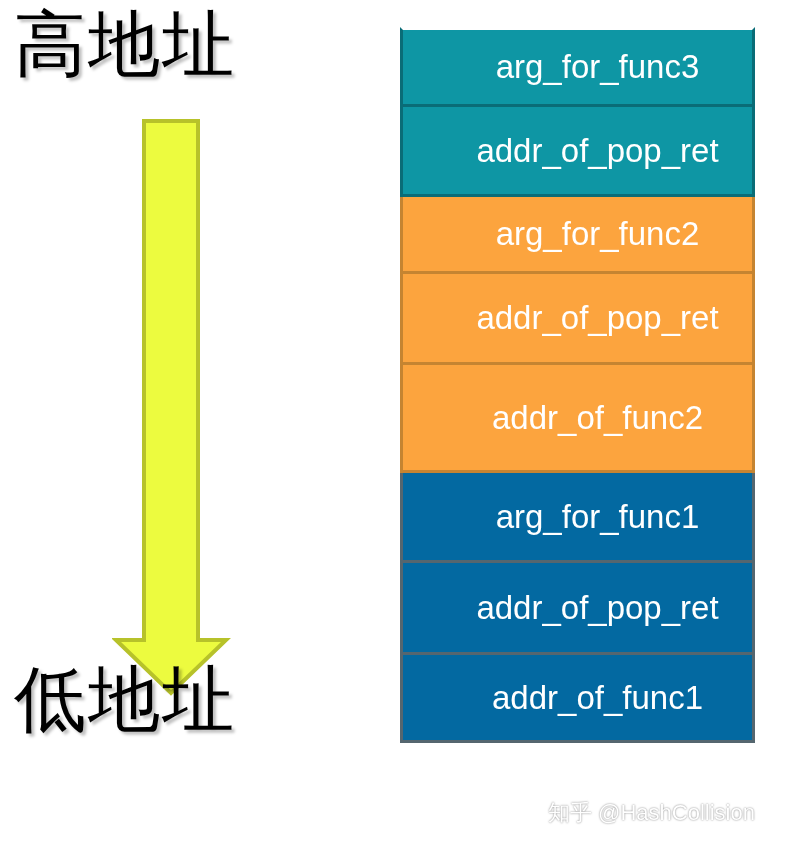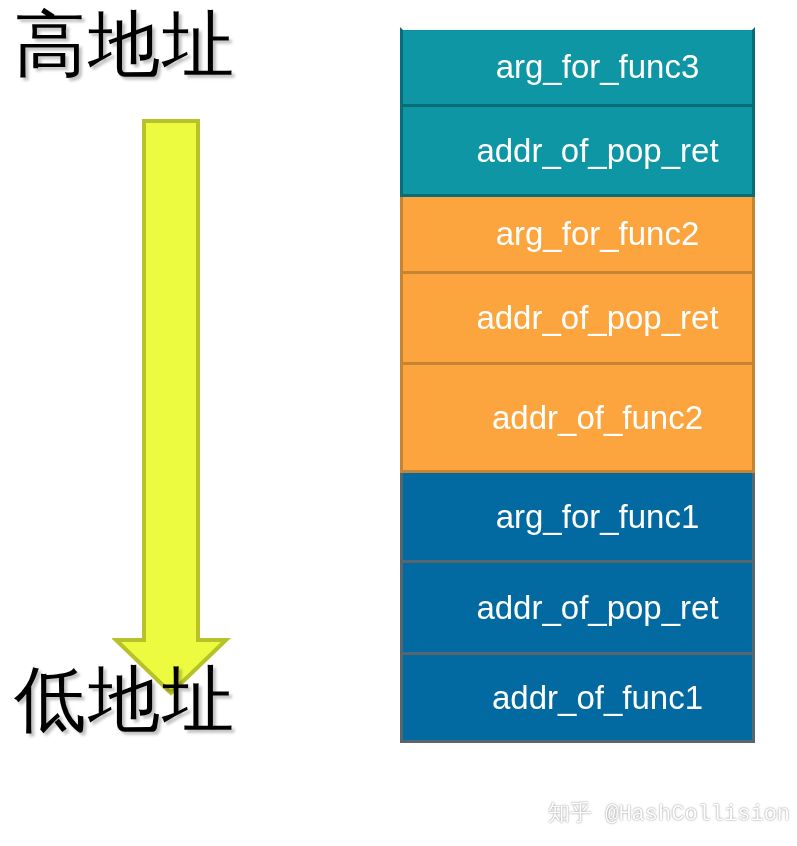--- a/index.html
+++ b/index.html
@@ -20,21 +20,21 @@
     box-sizing: border-box; display: flex; align-items: center; justify-content: center;
     color: #ffffff; font-size: 33px; font-family: "Liberation Sans", sans-serif;
     border-left: 3px solid; border-right: 3px solid; border-bottom: 3px solid; padding-left: 40px;
   }
   .cell.first { border-top: 3px solid; }
   .teal { background: #0e96a4; border-color: #0a6c77; }
   .orange { background: #fca43e; border-color: #c58431; }
   .gray { background: #0369a1; border-color: #55666f; }
   #watermark {
     position: absolute; left: 548px; top: 798px; font-size: 22px; color: #ffffff;
-    text-shadow: 0 0 2px rgba(0,0,0,0.55); font-family: Liberation Mono, monospace; white-space: nowrap;
+    text-shadow: 0 0 2px rgba(0,0,0,0.55); font-family: Liberation Sans, sans-serif; white-space: nowrap;
   }
 </style>
 </head>
 <body>
 
 <div id="high-label" class="label-cjk">高地址</div>
 
 <svg id="arrow" viewBox="0 0 120 580" xmlns="http://www.w3.org/2000/svg">
   <polygon points="32,3 86,3 86,522 114,522 59,575 4,522 32,522" fill="#ecfb3f" stroke="#b7c22a" stroke-width="4" stroke-linejoin="miter"></polygon>
 </svg>

